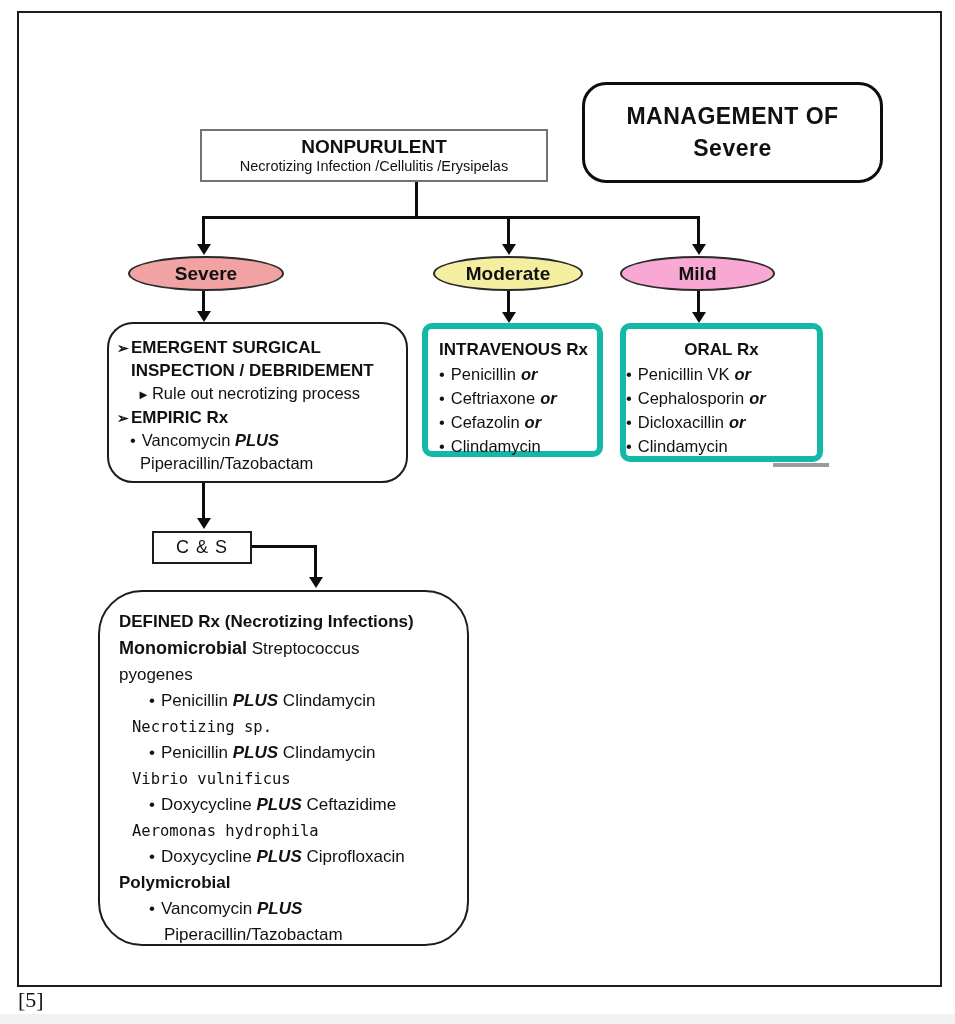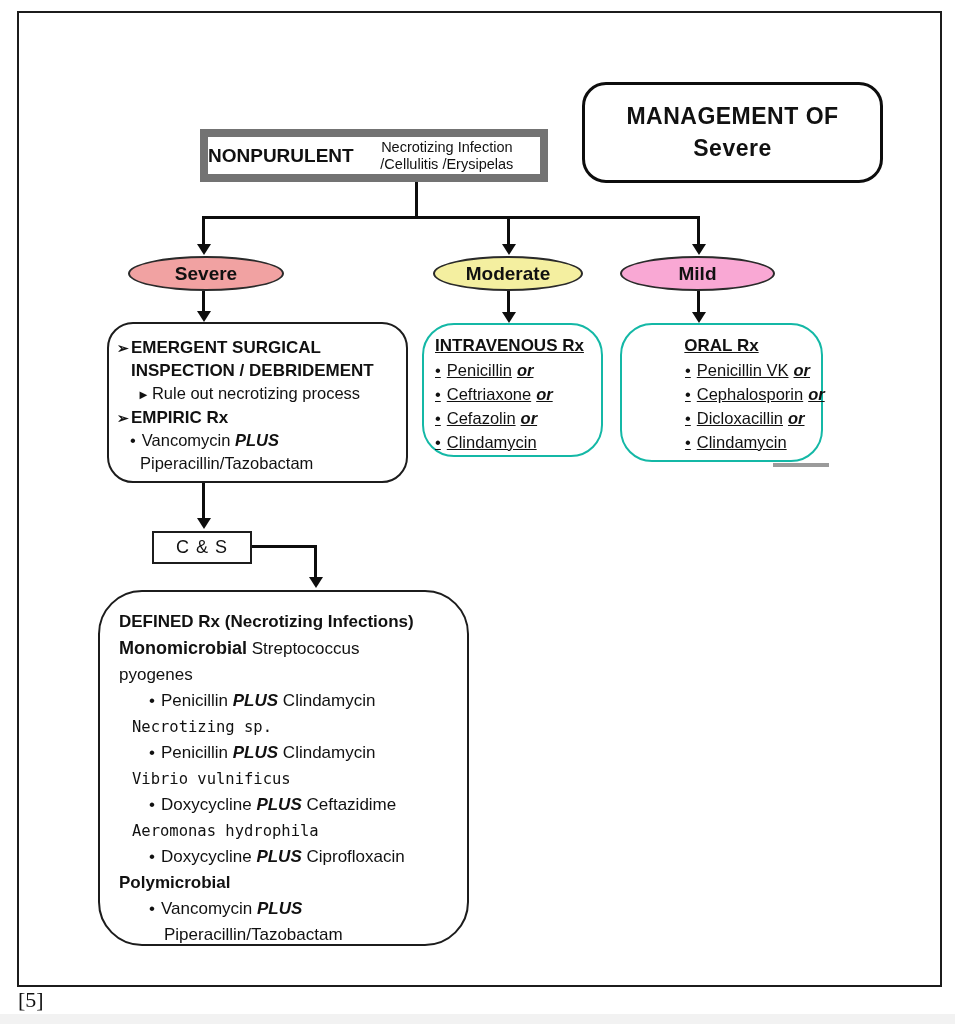--- a/index.html
+++ b/index.html
@@ -5,42 +5,42 @@
   html,body{margin:0;padding:0;}
   body{width:955px;height:1024px;background:#ffffff;font-family:"Liberation Sans",sans-serif;color:#111;position:relative;overflow:hidden;}
   .abs{position:absolute;}
   
   .frame{left:17px;top:11px;width:925px;height:976px;border:2.5px solid #1c1c1c;box-sizing:border-box;background:#fff;}
   
   .vline{background:#0d0d0d;width:3px;}
   .hline{background:#0d0d0d;height:3px;}
   .arr-down{width:0;height:0;border-left:7px solid transparent;border-right:7px solid transparent;border-top:11px solid #0d0d0d;}
   
-  .rootbox{left:200px;top:129px;width:348px;height:53px;border:8px solid #737373;box-sizing:border-box;display:flex;align-items:center;justify-content:center;text-align:center;}
+  .rootbox{left:200px;top:129px;width:348px;height:53px;border:2px solid #737373;box-sizing:border-box;display:flex;flex-direction:column;align-items:center;justify-content:center;text-align:center;}
   .rootbox .t1{font-weight:bold;font-size:19px;line-height:22px;}
   .rootbox .t2{font-size:14.5px;line-height:17px;}
   .banner{left:582px;top:82px;width:301px;height:101px;border:3.5px solid #0d0d0d;border-radius:24px;box-sizing:border-box;display:flex;flex-direction:column;align-items:center;justify-content:center;gap:9px;}
   .banner div{font-weight:bold;font-size:23px;line-height:23px;letter-spacing:.5px;}
   .ellipse{border:2px solid #2a2a2a;border-radius:50%;box-sizing:border-box;display:flex;align-items:center;justify-content:center;font-weight:bold;font-size:19px;}
   .el-severe{left:128px;top:256px;width:156px;height:35px;}
   .el-moderate{left:433px;top:256px;width:150px;height:35px;}
   .el-mild{left:620px;top:256px;width:155px;height:35px;}
   .sevbox{left:107px;top:322px;width:301px;height:161px;border:2.5px solid #1c1c1c;border-radius:26px;box-sizing:border-box;padding:13px 8px 0 8px;font-size:16.5px;line-height:22.5px;}
   .sevbox .hrow{display:flex;font-weight:bold;font-size:17px;}
   .sevbox .marker{width:14px;flex:none;font-size:14px;line-height:22.5px;}
   .sevbox .subrow{margin-left:20px;font-size:16.5px;}
   .sevbox .subrow .tri{font-size:13px;margin-right:2px;}
   .sevbox .rxrow{margin-left:13px;}
   .sevbox .rxcont{margin-left:23px;}
-  .midbox{border:2px solid #14b8a6;border-radius:32px;box-sizing:border-box;font-size:16.5px;line-height:24px;text-decoration:underline;}
+  .midbox{border:6px solid #14b8a6;border-radius:10px;box-sizing:border-box;font-size:16.5px;line-height:24px;}
   .box-moderate{left:422px;top:323px;width:181px;height:134px;padding:9px 0 0 11px;}
   .box-mild{left:620px;top:323px;width:203px;height:139px;padding:9px 0 0 0;}
   .midbox .btitle{font-weight:bold;font-size:17px;}
   .box-mild .btitle{text-align:center;}
-  .box-mild .items{padding-left:20px;margin-left:43px;}
+  .box-mild .items{}
   .bullet{margin-right:6px;}
   .conj{font-weight:bold;font-style:italic;margin-left:5px;}
   .plus{font-weight:bold;font-style:italic;}
   .csbox{left:152px;top:531px;width:100px;height:33px;border:2px solid #1c1c1c;box-sizing:border-box;display:flex;align-items:center;justify-content:center;font-size:18px;letter-spacing:1px;}
   .defbox{left:98px;top:590px;width:371px;height:356px;border:2.5px solid #1c1c1c;border-radius:44px;box-sizing:border-box;padding:17px 8px 0 19px;font-size:17px;line-height:26px;}
   .defbox .bold{font-weight:bold;}
   .defbox .mono{font-family:"DejaVu Sans Mono",monospace;font-size:15.5px;}
   .defbox .ind-species{padding-left:13px;}
   .defbox .ind-rx{padding-left:30px;}
   .defbox .ind-cont{padding-left:45px;}

